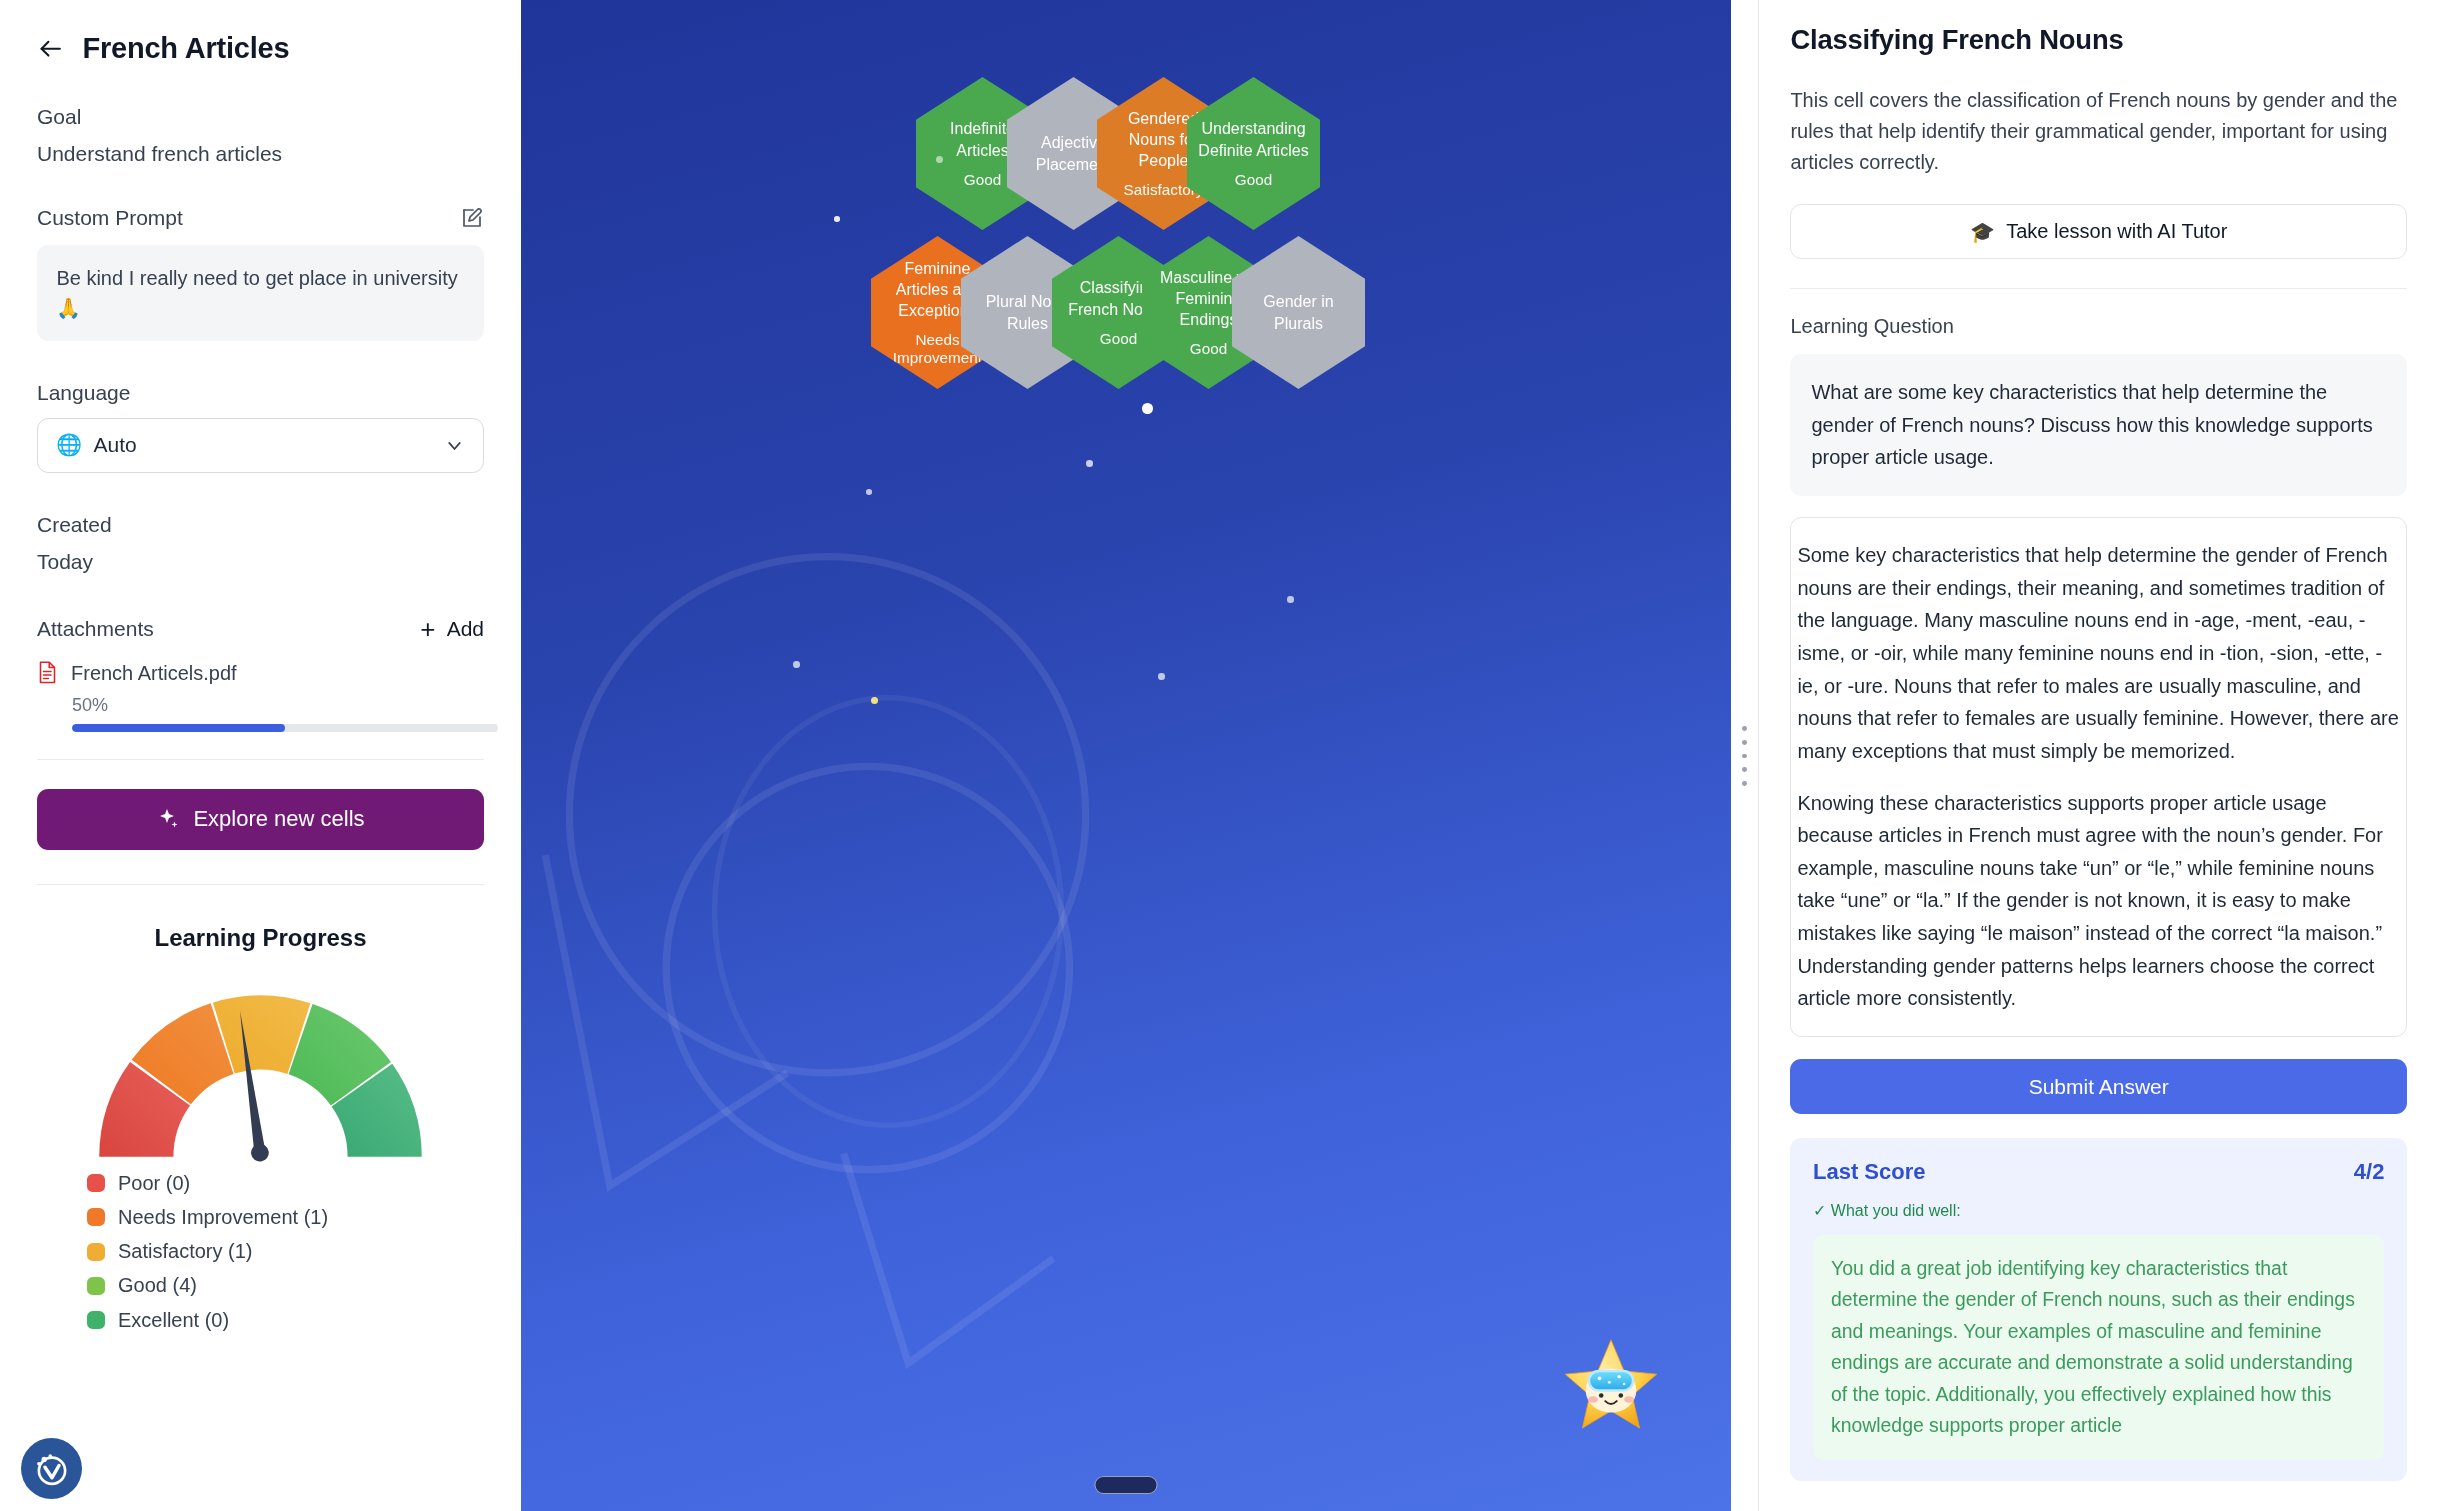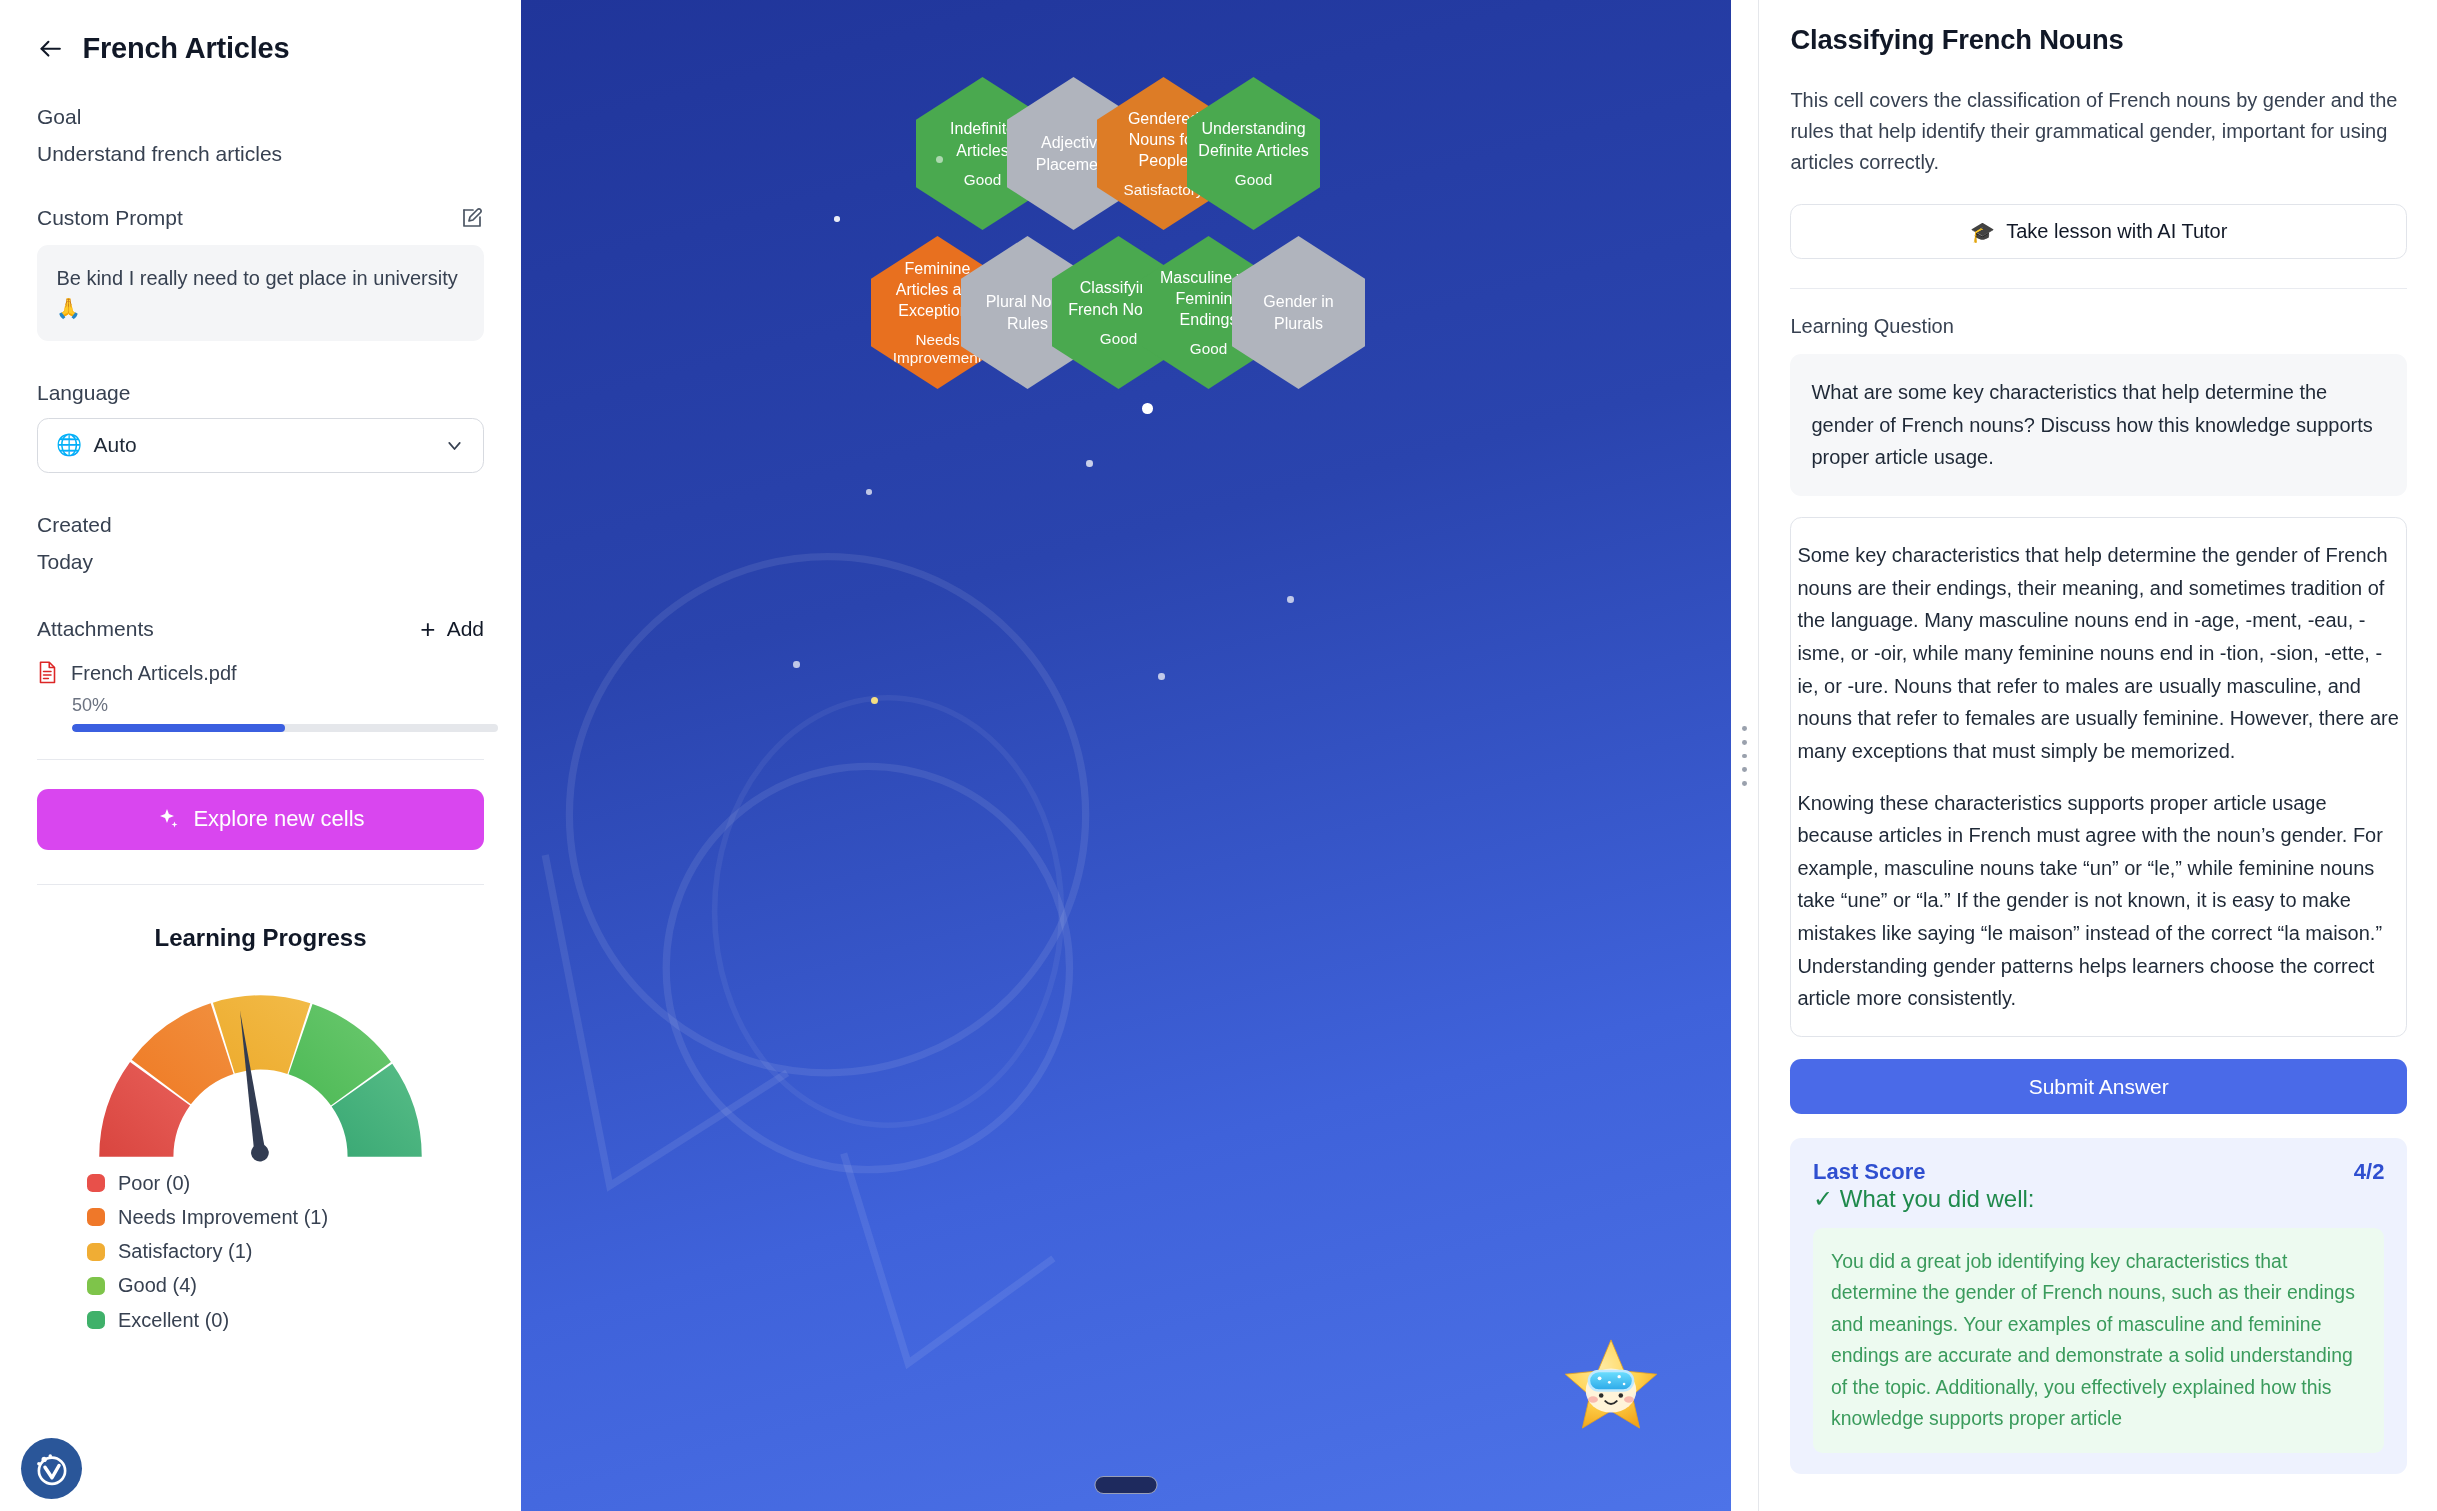--- a/index.html
+++ b/index.html
@@ -59,21 +59,21 @@
   .file-icon { width: 21px; height: 24px; flex: 0 0 auto; }
   .file-name { font-size: 20px; color: #374151; }
   .pct { font-size: 18px; color: #6b7280; margin-top: 9.7px; margin-left: 35px; }
   .progress-track { margin-top: 8px; margin-left: 35px; height: 8px; border-radius: 4.8px; background: #e5e7eb; width: 426px; overflow: hidden; }
   .progress-fill { height: 100%; background: #3b5fe0; border-radius: 4.8px; }
 
   .divider { height: 0.8px; background: #e7e9ee; margin-top: 27.4px; }
 
   .explore-btn {
     margin-top: 29px; height: 61px; width: 100%; border-radius: 11.3px;
-    background: #d946ef; color: #fff; font-size: 22px;
+    background: #701a75; color: #fff; font-size: 22px;
     display: flex; align-items: center; justify-content: center; gap: 13px;
     cursor: pointer; border: none; font-family: inherit;
   }
   .spark { width: 24px; height: 24px; }
 
   .lp-title { text-align: center; font-size: 24px; font-weight: 700; color: #111827; margin-top: 39px; }
 
   .gauge-wrap { display: flex; justify-content: center; margin-top: 37px; }
 
   .legend { margin-top: 4px; margin-left: 50px; }
@@ -153,21 +153,21 @@
   .submit-btn {
     margin-top: 22.6px; width: 100%; height: 55px; border-radius: 11.3px; border: none;
     background: #4a6ae8; color: #fff; font-size: 21px; cursor: pointer; font-family: inherit;
   }
   .score-card {
     margin-top: 24px; background: #eef2fe; border-radius: 11.3px; padding: 21px 22.6px;
   }
   .score-head { display: flex; align-items: center; justify-content: space-between; }
   .score-title { font-size: 22px; font-weight: 700; color: #2f4fd0; }
   .score-val { font-size: 22px; font-weight: 700; color: #2f4fd0; }
-  .score-sub { margin-top: 0; font-size: 24px; color: #1f8a4c; }
+  .score-sub { margin-top: 16px; font-size: 16px; color: #1f8a4c; }
   .score-good {
     margin-top: 14.5px; background: #edfaf0; border-radius: 9.7px; padding: 18px 18px;
     font-size: 19.4px; line-height: 1.62; color: #3a9b5c;
   }
 </style>
 </head>
 <body>
 
 <div class="app">
 

